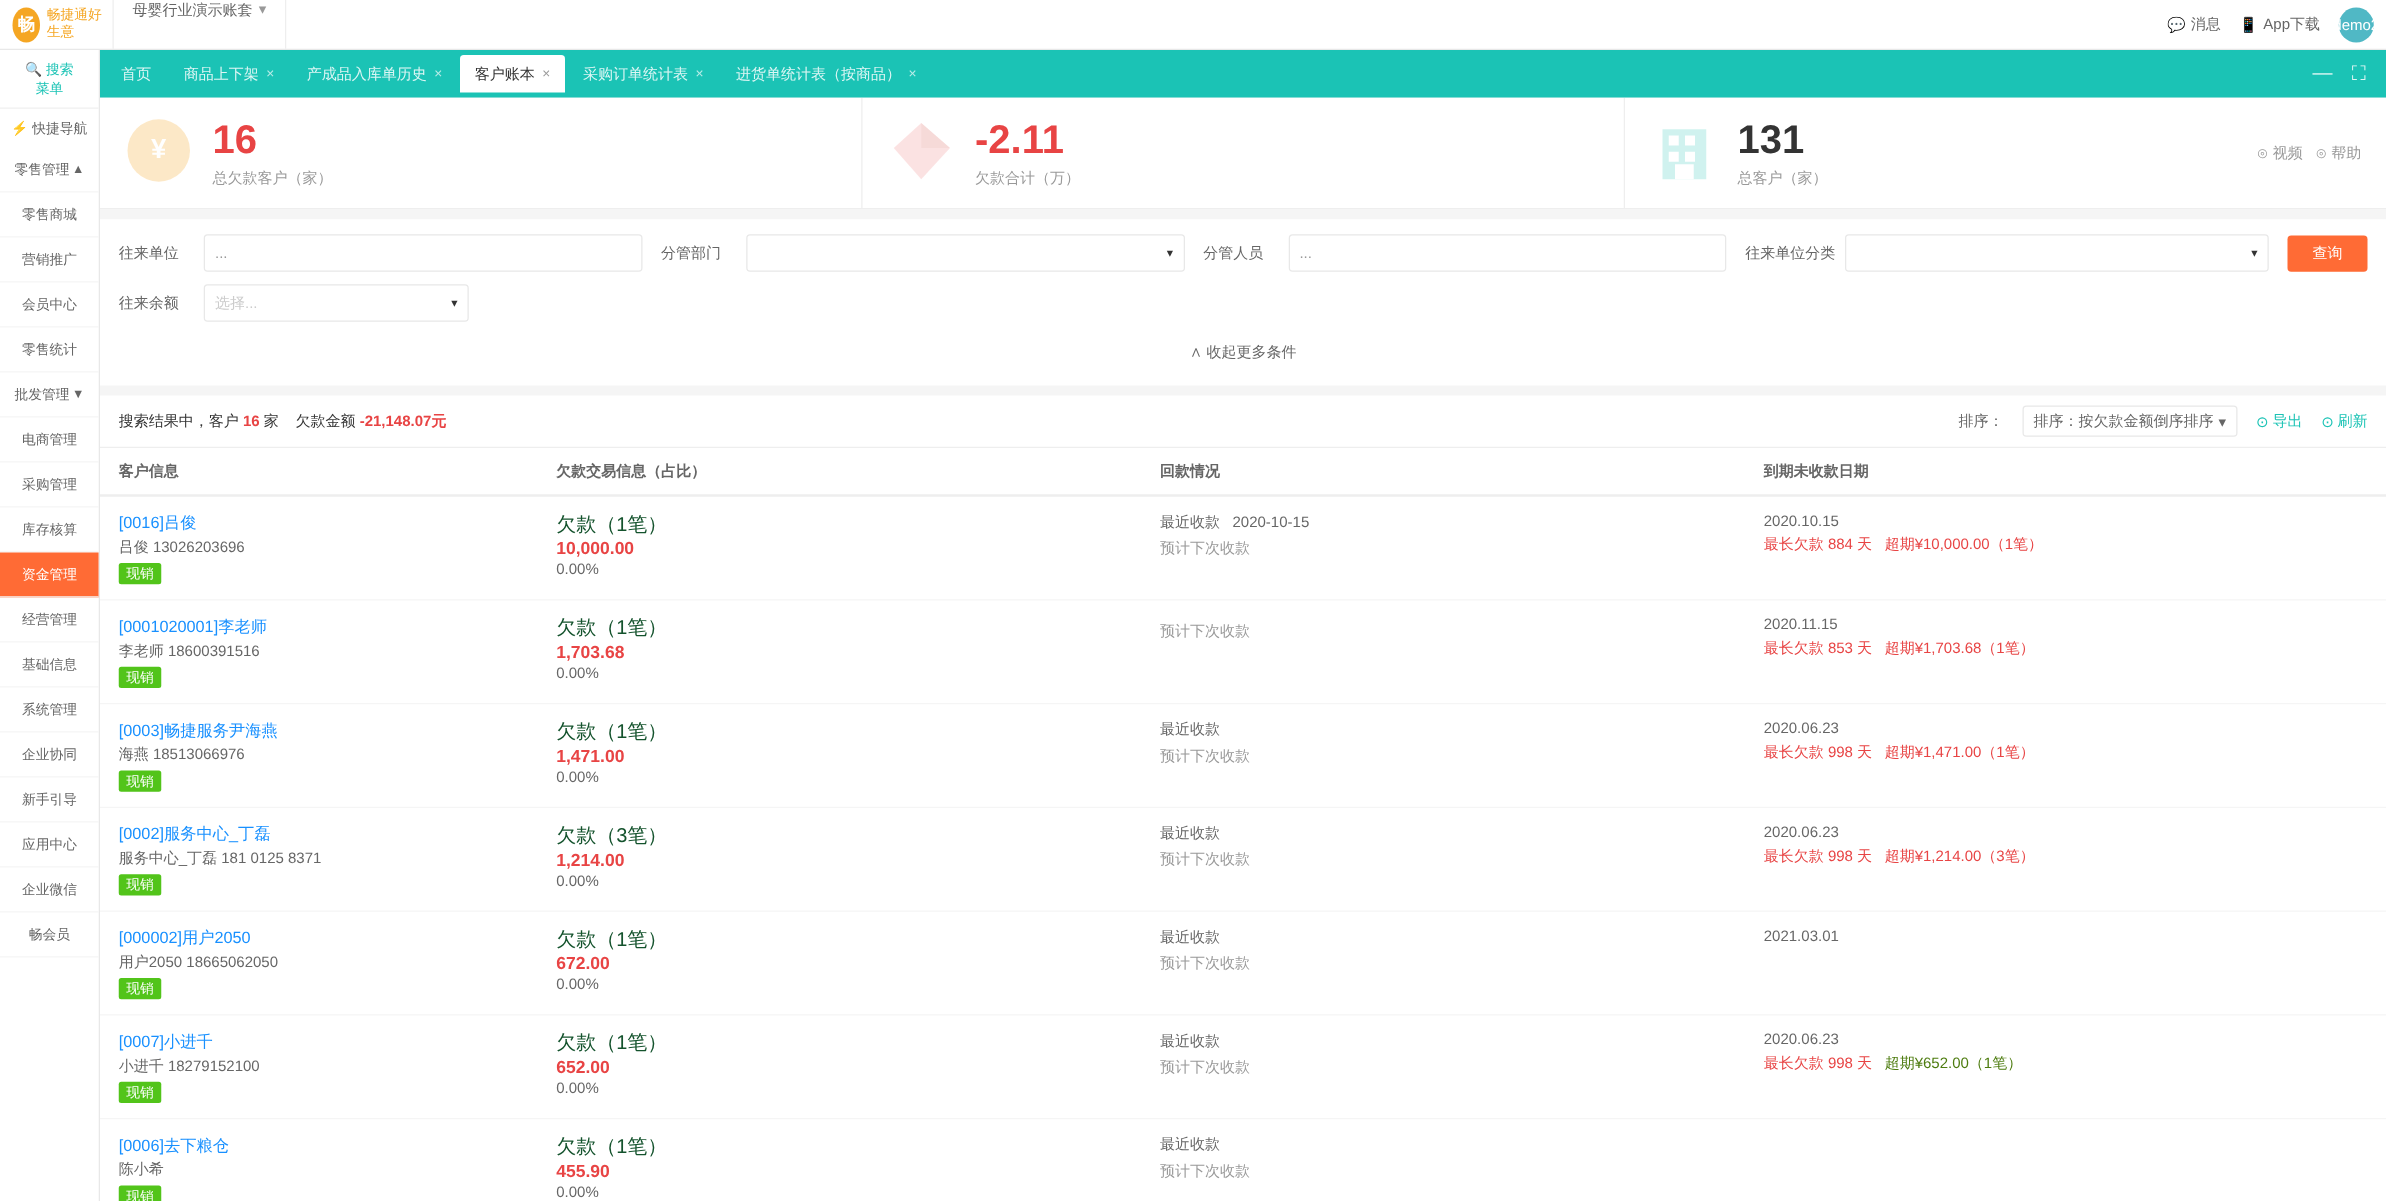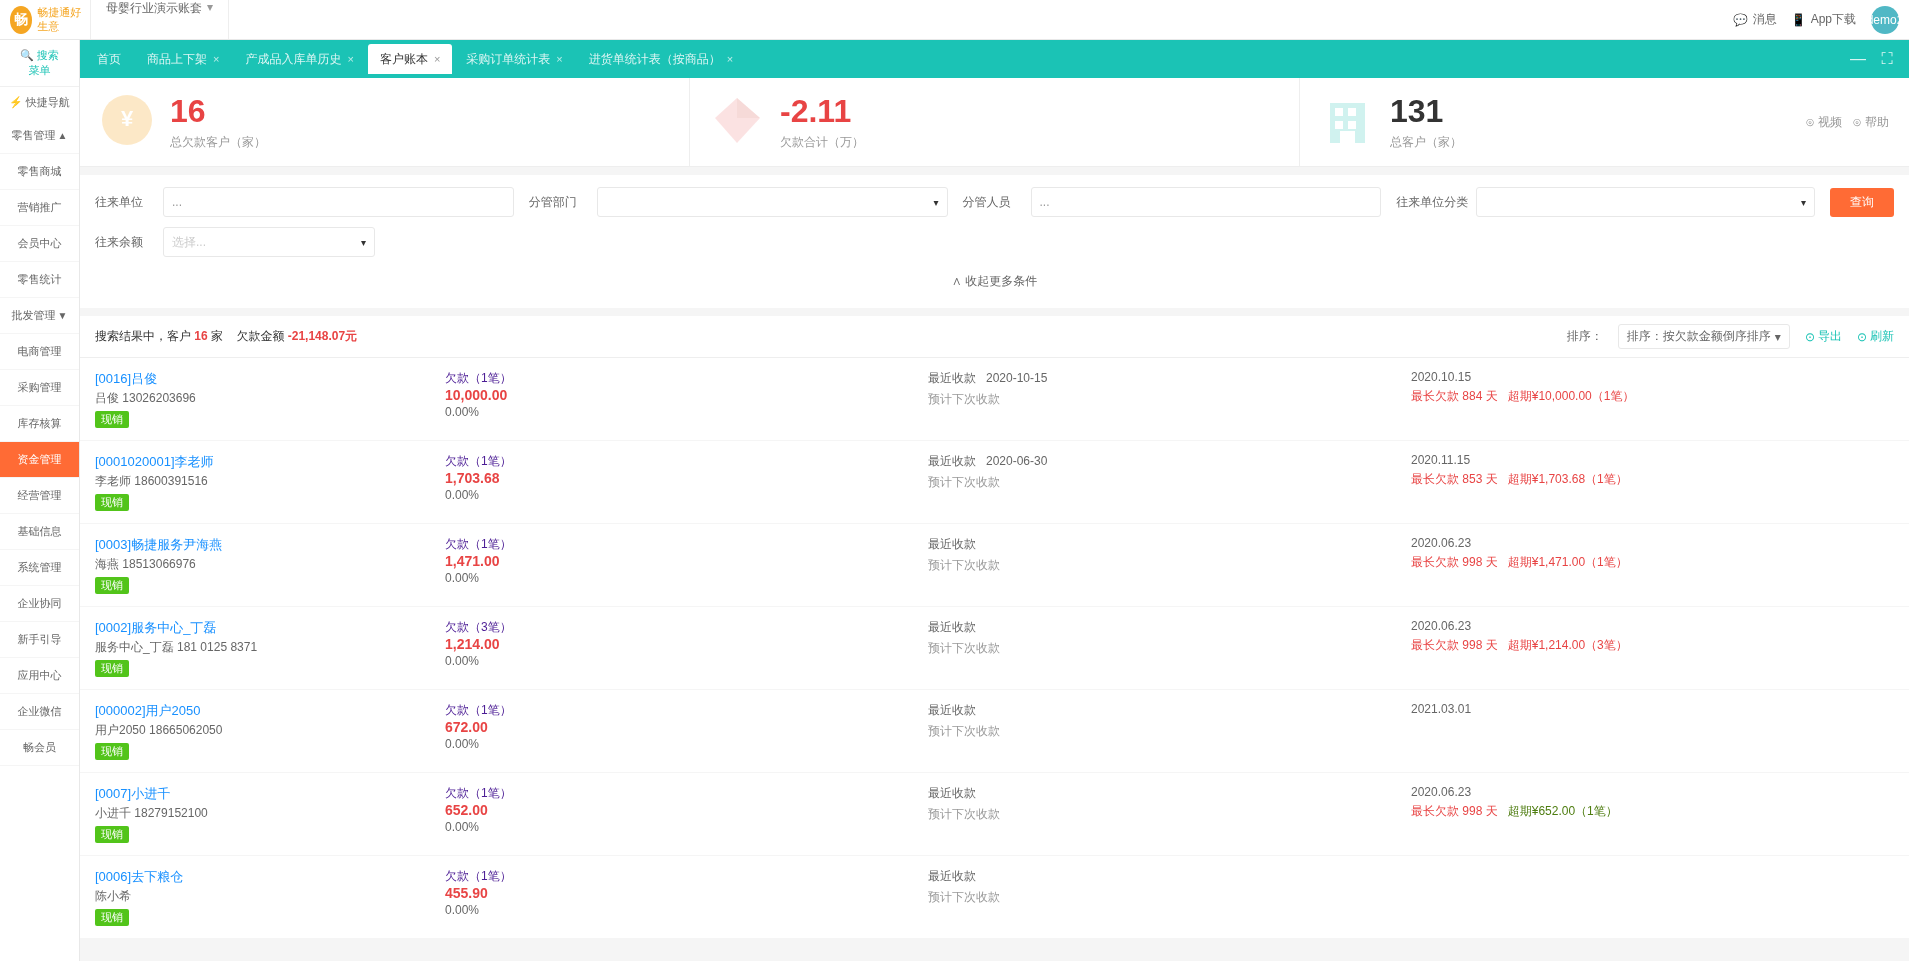--- a/index.html
+++ b/index.html
@@ -77,21 +77,21 @@
     
     .table-area { background: #fff; }
     .table-header { display: grid; grid-template-columns: 350px 1fr 1fr 1fr; padding: 10px 15px; border-bottom: 2px solid #eee; font-size: 12px; color: #666; font-weight: bold; }
     .table-row { display: grid; grid-template-columns: 350px 1fr 1fr 1fr; padding: 12px 15px; border-bottom: 1px solid #f5f5f5; align-items: start; }
 
     .customer-name { color: #1890ff; font-size: 13px; cursor: pointer; }
     .customer-phone { color: #666; font-size: 12px; margin-top: 2px; }
     .customer-tag { display: inline-block; background: #52c41a; color: #fff; padding: 1px 6px; border-radius: 2px; font-size: 11px; margin-top: 4px; }
 
     .debt-amount { color: #e84444; font-size: 14px; font-weight: bold; }
-    .debt-count { font-size: 12px; color: #4c1d95; }
+    .debt-count { font-size: 16px; color: #14532d; }
     .debt-ratio { font-size: 12px; color: #666; margin-top: 2px; }
 
     .recovery-latest { font-size: 12px; color: #666; }
     .recovery-next { font-size: 12px; color: #999; margin-top: 4px; }
 
     .due-date { font-size: 12px; color: #666; }
     .due-overdue { font-size: 12px; color: #e84444; margin-top: 4px; }
 
     .chevron { font-size: 10px; }
 
@@ -304,20 +304,26 @@
               <span>导出</span>
             </div>
             <div class="action-btn">
               <span>⊙</span>
               <span>刷新</span>
             </div>
           </div>
         </div>
 
         <div class="table-area">
+          <div class="table-header">
+            <div>客户信息</div>
+            <div>欠款交易信息（占比）</div>
+            <div>回款情况</div>
+            <div>到期未收款日期</div>
+          </div>
 
           <div class="table-row">
             <div>
               <div class="customer-name">[0016]吕俊</div>
               <div class="customer-phone">吕俊  13026203696</div>
               <span class="customer-tag">现销</span>
             </div>
             <div>
               <div class="debt-count">欠款（1笔）</div>
               <div class="debt-amount">10,000.00</div>
@@ -338,21 +344,20 @@
               <div class="customer-name">[0001020001]李老师</div>
               <div class="customer-phone">李老师  18600391516</div>
               <span class="customer-tag">现销</span>
             </div>
             <div>
               <div class="debt-count">欠款（1笔）</div>
               <div class="debt-amount">1,703.68</div>
               <div class="debt-ratio">0.00%</div>
             </div>
             <div>
-              <div class="recovery-latest">最近收款 &nbsp; 2020-06-30</div>
               <div class="recovery-next">预计下次收款</div>
             </div>
             <div>
               <div class="due-date">2020.11.15</div>
               <div class="due-overdue">最长欠款 853 天 &nbsp; <span style="color:#e84444;">超期¥1,703.68（1笔）</span></div>
             </div>
           </div>
 
           <div class="table-row">
             <div>

